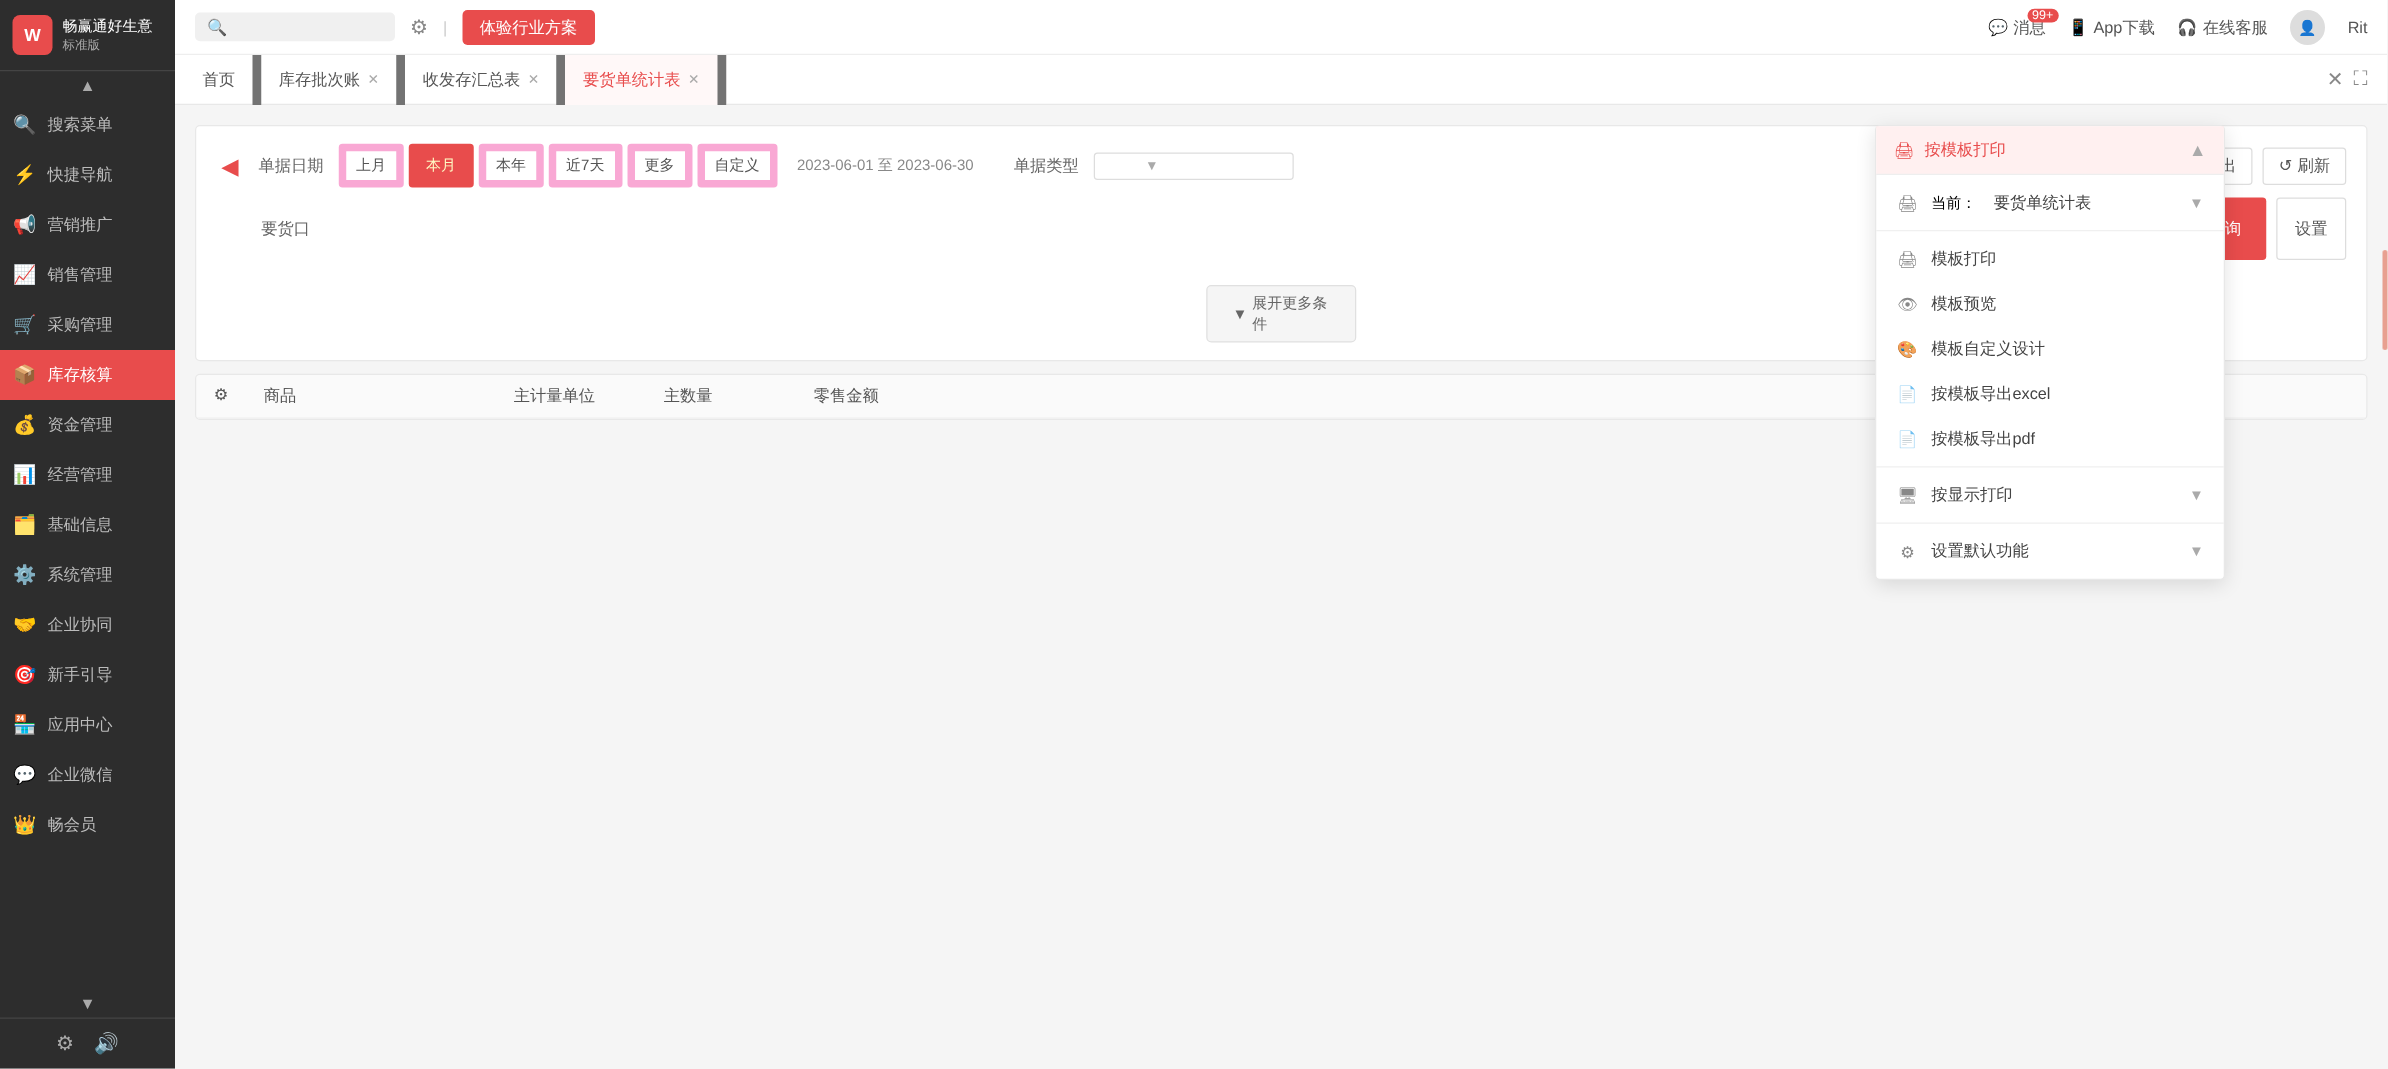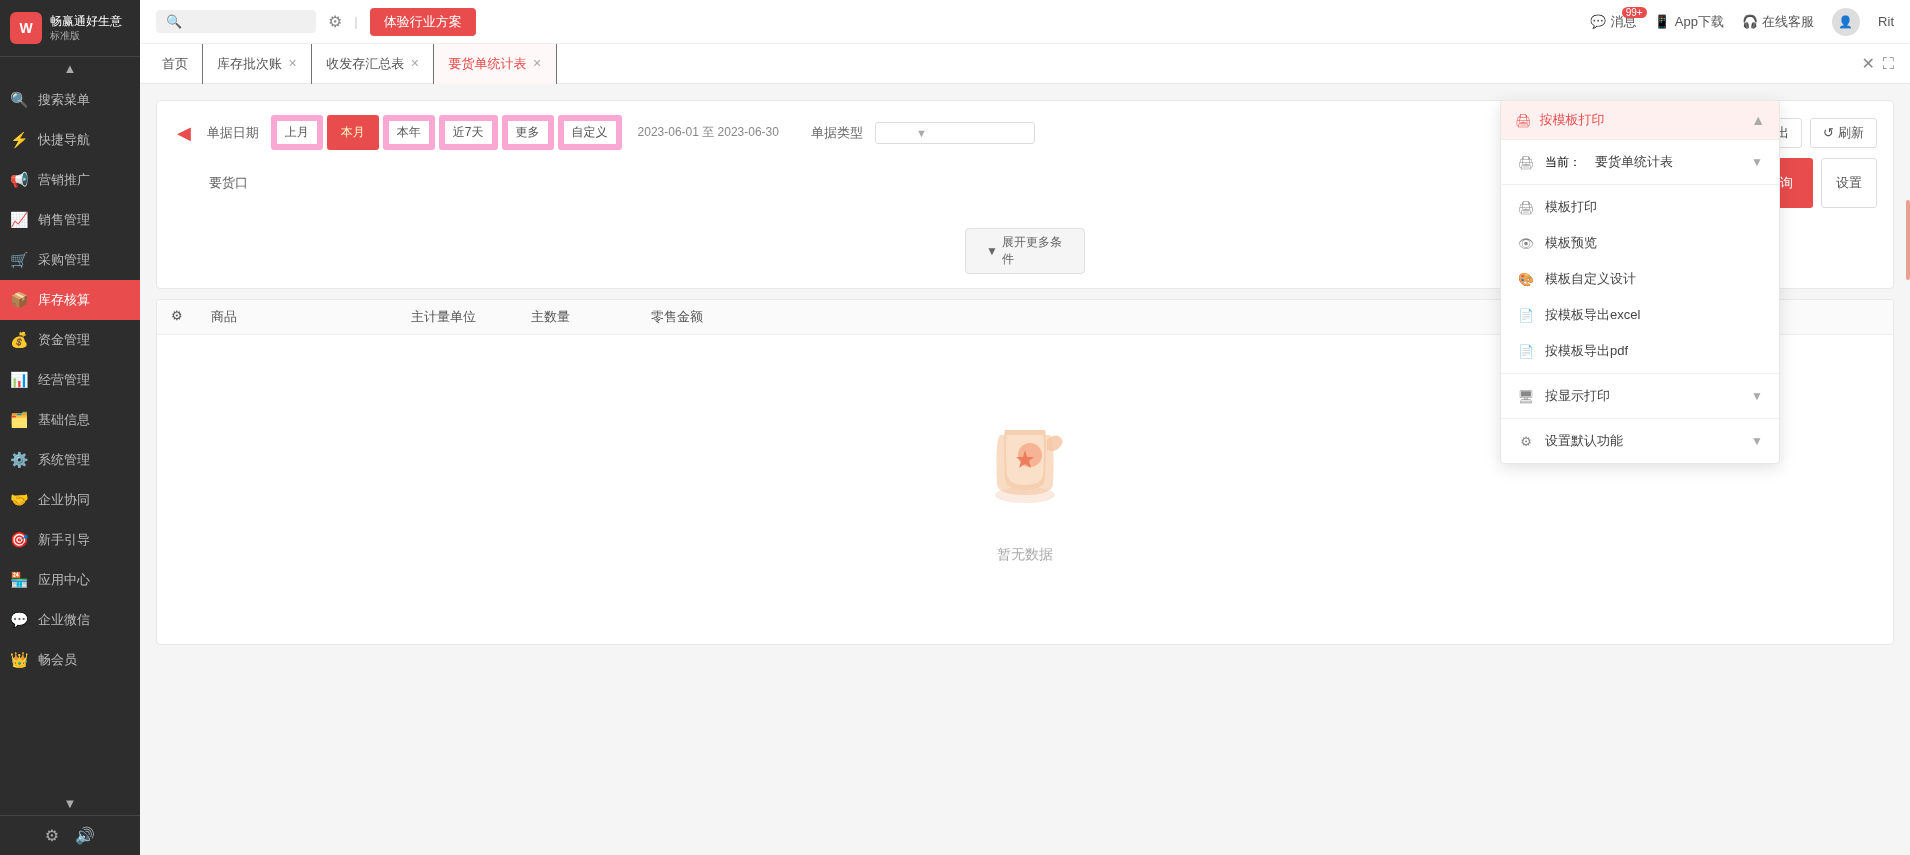--- a/index.html
+++ b/index.html
@@ -134,21 +134,21 @@
       gap: 0;
       position: relative;
     }
     .tab {
       display: flex; align-items: center;
       padding: 0 14px;
       height: 40px;
       cursor: pointer;
       color: #555;
       font-size: 13px;
-      border-right: 1px solid #737373;
+      border-right: 7px solid #737373;
       gap: 6px;
       white-space: nowrap;
     }
     .tab.active { color: #e84c4c; background: #fff8f8; font-weight: 500; }
     .tab-close { color: #aaa; font-size: 11px; cursor: pointer; }
     .tabs-bar-right {
       margin-left: auto;
       display: flex; align-items: center; gap: 8px; padding-right: 8px;
     }
     .tabs-bar-icon { color: #888; cursor: pointer; font-size: 16px; }
@@ -571,35 +571,20 @@
     <div class="table-area">
       <div class="table-header">
         <div class="table-header-cell">⚙</div>
         <div class="table-header-cell">商品</div>
         <div class="table-header-cell">主计量单位</div>
         <div class="table-header-cell">主数量</div>
         <div class="table-header-cell">零售金额</div>
         <div class="table-header-cell"></div>
       </div>
 
-      <div class="table-empty">
-        <div class="empty-icon">
-          
-          <svg width="100" height="100" viewBox="0 0 100 100" fill="none" xmlns="http://www.w3.org/2000/svg">
-            <ellipse cx="50" cy="80" rx="30" ry="8" fill="#f5d5c0" opacity="0.5"></ellipse>
-            <path d="M25 20 Q20 25 22 70 Q24 80 50 80 Q76 80 78 70 Q80 25 75 20 Z" fill="#f5c4a0" opacity="0.6"></path>
-            <path d="M30 15 Q28 20 30 65 Q32 75 50 75 Q68 75 70 65 Q72 20 70 15 Z" fill="#f5d0b0"></path>
-            <path d="M32 20 Q30 25 32 60 Q34 70 50 70 Q66 70 68 60 Q70 25 68 20 Z" fill="#fae0c8"></path>
-            <circle cx="55" cy="40" r="12" fill="#f5a080" opacity="0.7"></circle>
-            <path d="M50 35 L52 42 L59 42 L54 46 L56 53 L50 49 L44 53 L46 46 L41 42 L48 42 Z" fill="#e87050" opacity="0.8"></path>
-            <path d="M72 25 Q80 18 85 22 Q90 26 85 32 Q80 38 72 35 Z" fill="#f5c4a0" opacity="0.8"></path>
-          </svg>
-        </div>
-        <div class="empty-text">暂无数据</div>
-      </div>
     </div>
   </div>
 </div>
 
 <div class="print-dropdown">
   <div class="dropdown-header">
     <div class="dropdown-header-left">
       <span>🖨</span>
       <span>按模板打印</span>
     </div>

